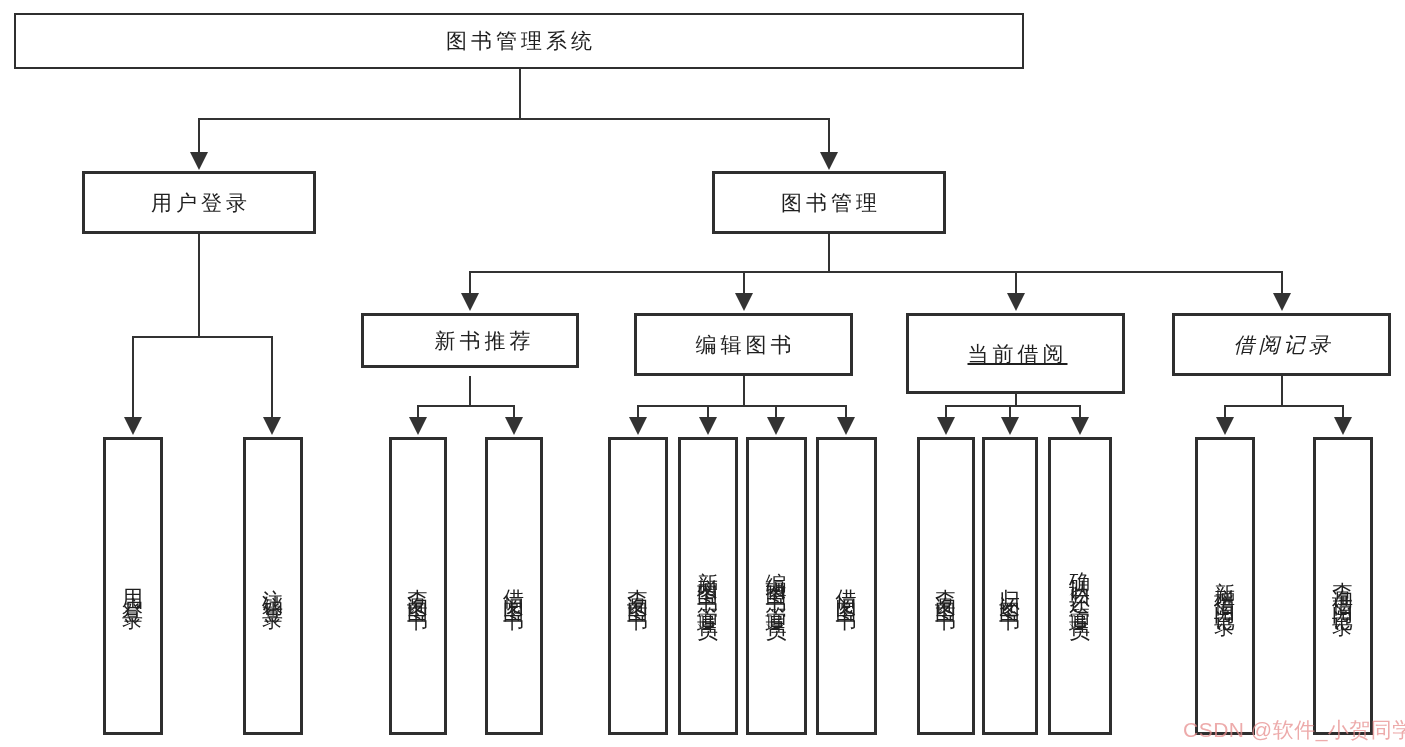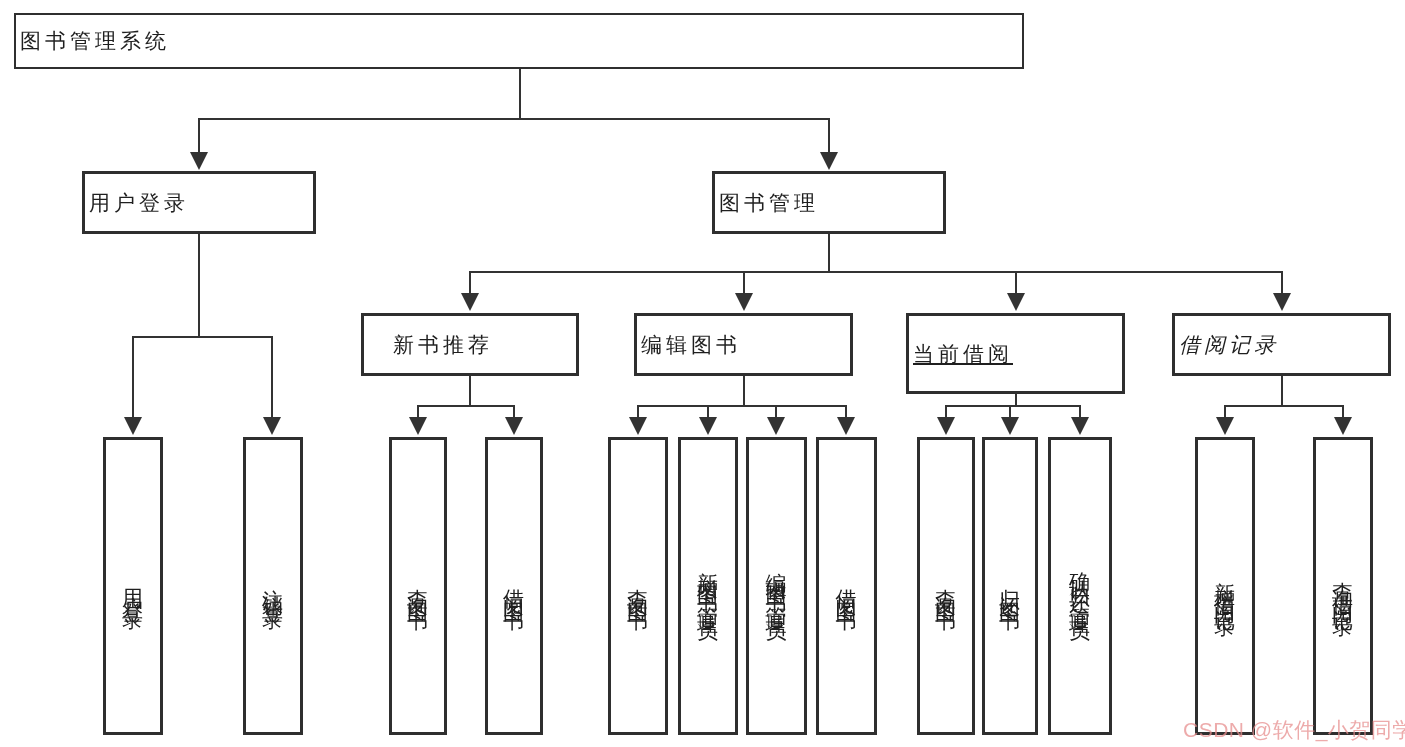--- a/index.html
+++ b/index.html
@@ -29,20 +29,21 @@
   }
   .wires line { stroke: var(--line); stroke-width: 2; }
   .wires polygon { fill: var(--line); }
 
   .hbox {
     position: absolute;
     border: 3px solid var(--border);
     background: var(--bg);
     display: flex;
     align-items: center;
+    justify-content: center;
     font-size: 21px;
     letter-spacing: 4px;
     text-indent: 4px;
     color: var(--text);
     z-index: 2;
   }
   .hbox.root { border-width: 2px; }
 
   .vbox {
     position: absolute;
@@ -162,21 +163,21 @@
     <span>图书管理系统</span>
   </div>
 
   <div class="hbox" style="left:82px; top:171px; width:234px; height:63px;">
     <span>用户登录</span>
   </div>
   <div class="hbox" style="left:712px; top:171px; width:234px; height:63px;font-family:Liberation Mono, monospace;">
     <span>图书管理</span>
   </div>
 
-  <div class="hbox" style="left:361px; top:313px; width:218px; height:63px;padding-left:25px;">
+  <div class="hbox" style="left:361px; top:313px; width:218px; height:55px;padding-left:25px;">
     <span>新书推荐</span>
   </div>
   <div class="hbox" style="left:634px; top:313px; width:219px; height:63px;">
     <span>编辑图书</span>
   </div>
   <div class="hbox" style="left:906px; top:313px; width:219px; height:81px;text-decoration:underline;">
     <span>当前借阅</span>
   </div>
   <div class="hbox" style="left:1172px; top:313px; width:219px; height:63px;font-style:italic;">
     <span>借阅记录</span>

